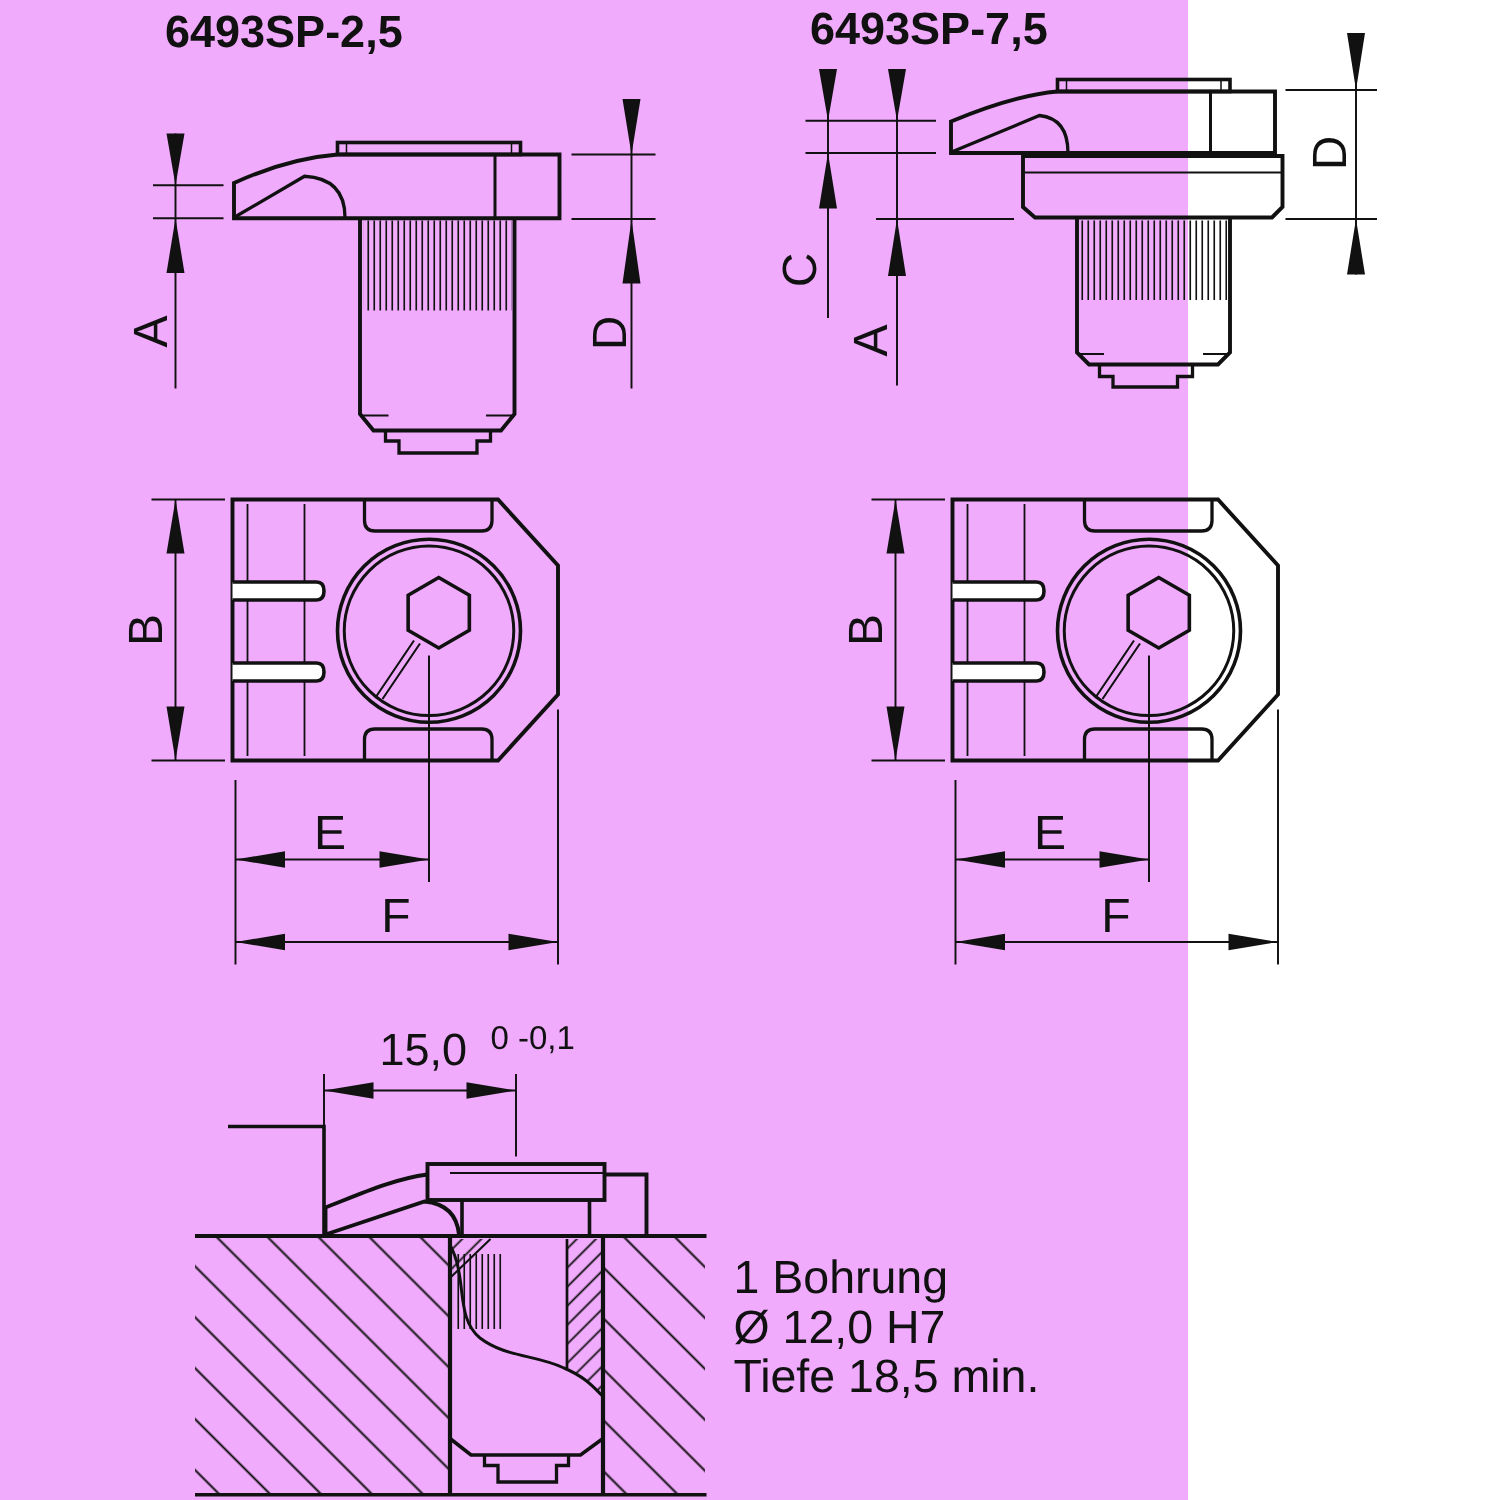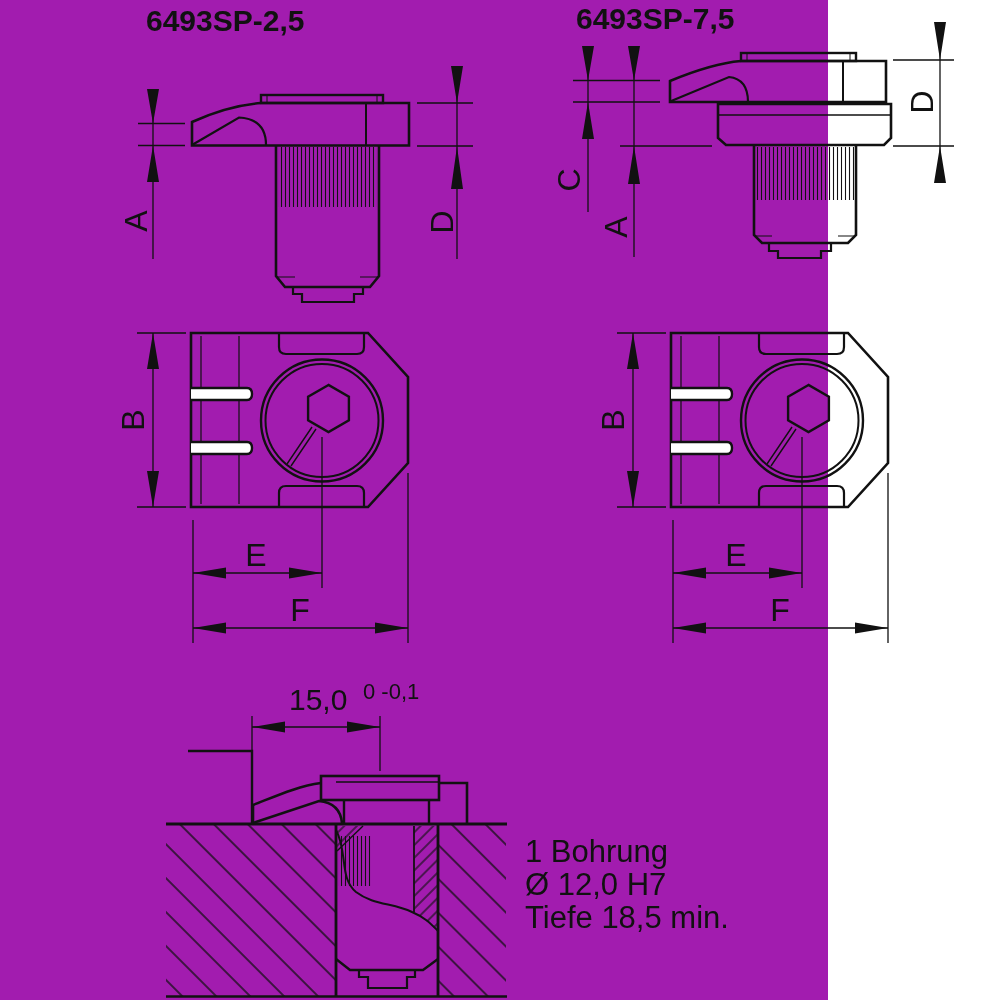--- a/index.html
+++ b/index.html
@@ -1,16 +1,16 @@
 <!DOCTYPE html>
 <html><head>
 <meta charset="utf-8">
 <style>
   html,body{margin:0;padding:0;background:#ffffff;}
-  .stage{width:792px;height:1000px;position:relative;background:#a21caf;padding-left:36px;}
+  .stage{width:792px;height:1000px;position:relative;background:#f0abfc;}
   svg{display:block;}
   .lbl{font-family:"Liberation Sans", sans-serif; fill:#111; stroke:none;}
   .t30b{font-size:30px;font-weight:bold;}
   .t32{font-size:32px;}
   .t30{font-size:30px;}
   .t22{font-size:22px;}
   .t31{font-size:31px;}
 </style>
 </head>
 <body>

